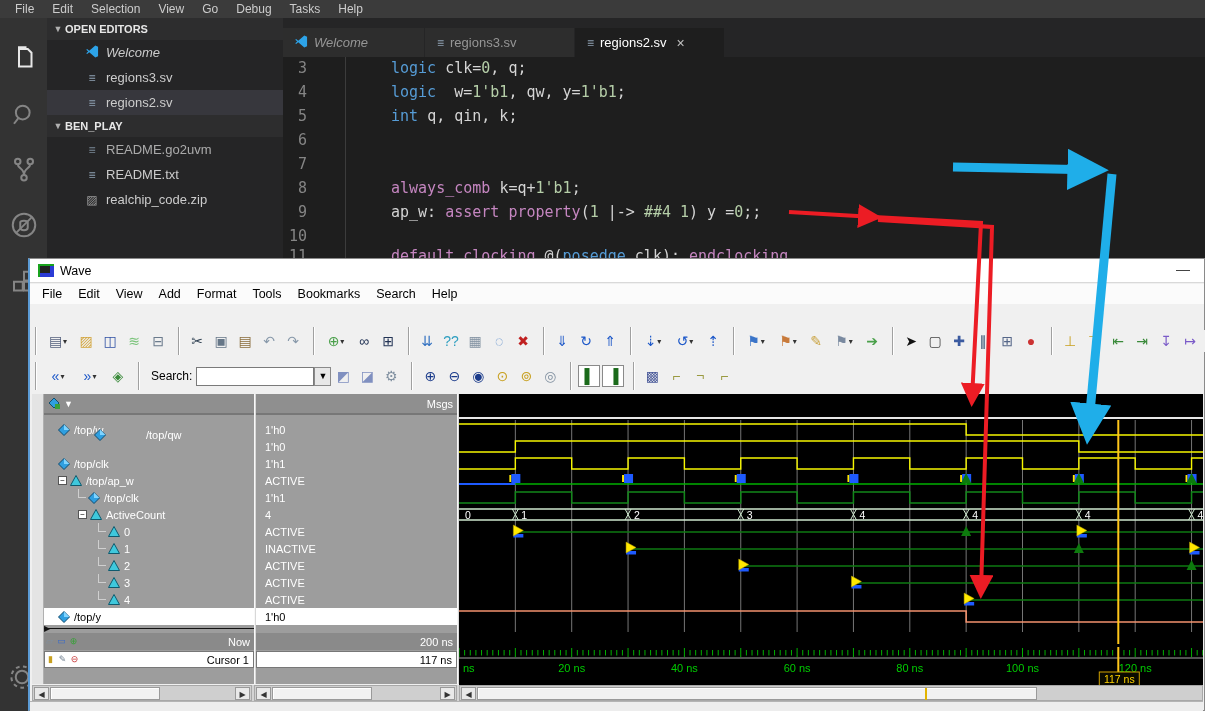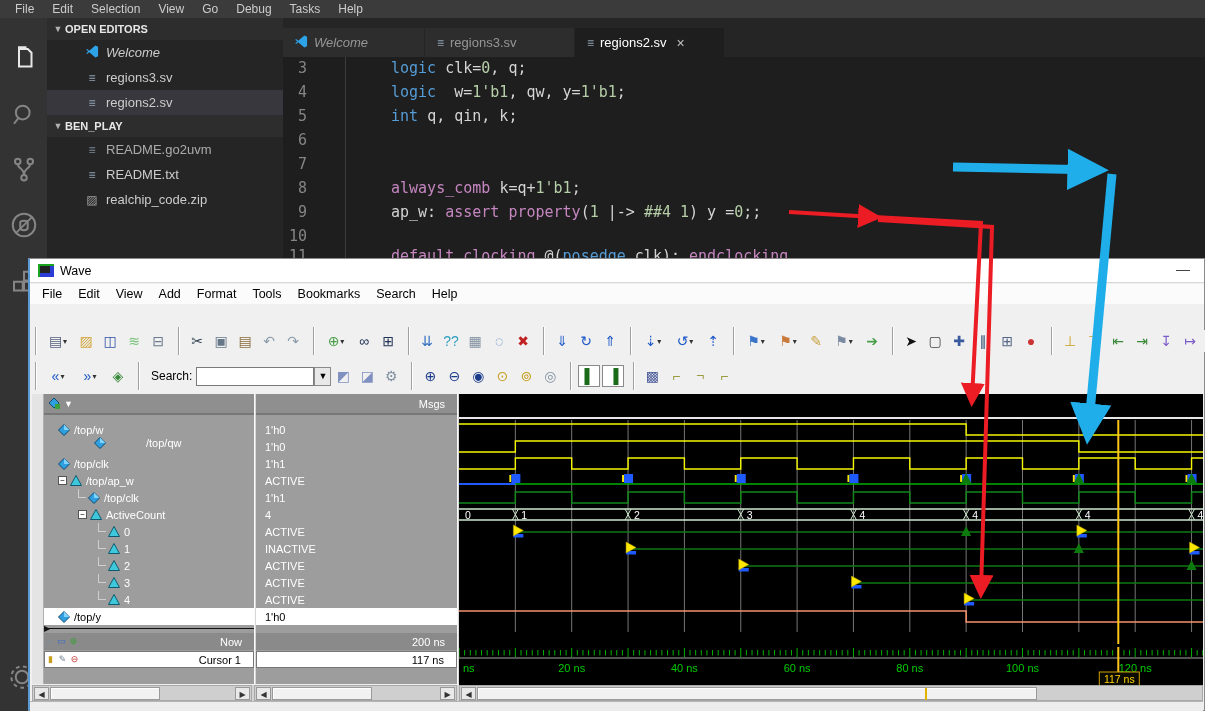--- a/index.html
+++ b/index.html
@@ -88,21 +88,21 @@
   .sig-row.sel { background:#ffffff; color:#000; }
   .exp { width:9px; height:9px; background:#fff; border:1px solid #555; color:#000; font-size:8px;
     line-height:7px; text-align:center; margin-right:3px; }
   .branch { border-left:1px solid #cfcfcf; border-bottom:1px solid #cfcfcf; width:8px; height:9px;
     margin-top:-8px; margin-right:2px; }
   #names-endline { position:absolute; left:0; width:100%; height:0; border-top:1.5px solid #111; }
   .row-bot { position:absolute; width:100%; height:17px; display:flex; align-items:center; font-size:11px; }
   .row-bot.gray { background:#8a8a8a; color:#fff; }
   .row-bot.white { background:#ffffff; color:#000; border:1px solid #777; }
   .mini-ico { width:11px; height:11px; font-size:9px; line-height:11px; text-align:center; margin-right:1px; }
-  .rlabel { flex:1; text-align:right; padding-right:12px; }
+  .rlabel { flex:1; text-align:right; padding-right:4px; }
 
   #wv-canvas { position:absolute; left:427px; top:0; width:744px; height:290px; background:#000; }
   #wv-hscroll { position:absolute; left:2px; top:426px; width:1171px; height:16px; background:#d4d4d4; }
   .sbar { position:absolute; top:0; height:16px; background:#cfcfcf; border:1px solid #a8a8a8; }
   .sbtn { position:absolute; top:1px; width:15px; height:13px; background:#e9e9e9; border:1px solid #999;
     font-size:8px; text-align:center; line-height:13px; color:#333; }
   .sthumb { position:absolute; top:1px; height:13px; background:#f2f2f2; border:1px solid #9a9a9a;
     box-shadow:inset 1px 1px 0 #ffffff; }
   #wv-status { position:absolute; left:0; top:442px; width:1173px; height:11px; background:#ededed; border-top:1px solid #b4b4b4; }
 
@@ -496,21 +496,21 @@
             <div class="sig-row" style="top: 27px;">
               <span style="width: 14px; flex: 0 0 auto;"></span>
               <span style="margin-right: 4px; display: flex;">
                 <svg width="12" height="12">
                   <polygon points="6,0.5 11.5,6 6,11.5 0.5,6" fill="#2f9fe0" stroke="#0f4a6e"></polygon>
                   <polygon points="6,0.5 11.5,6 6,6" fill="#7fd4ff"></polygon>
                 </svg>
               </span>
               <span>/top/w</span>
             </div>
-            <div class="sig-row" style="top: 40px; gap: 36px;">
+            <div class="sig-row" style="top: 32px; gap: 36px;">
               <span style="width: 14px; flex: 0 0 auto;"></span>
               <span style="margin-right: 4px; display: flex;">
                 <svg width="12" height="12">
                   <polygon points="6,0.5 11.5,6 6,11.5 0.5,6" fill="#2f9fe0" stroke="#0f4a6e"></polygon>
                   <polygon points="6,0.5 11.5,6 6,6" fill="#7fd4ff"></polygon>
                 </svg>
               </span>
               <span>/top/qw</span>
             </div>
             <div class="sig-row" style="top: 61px;">

